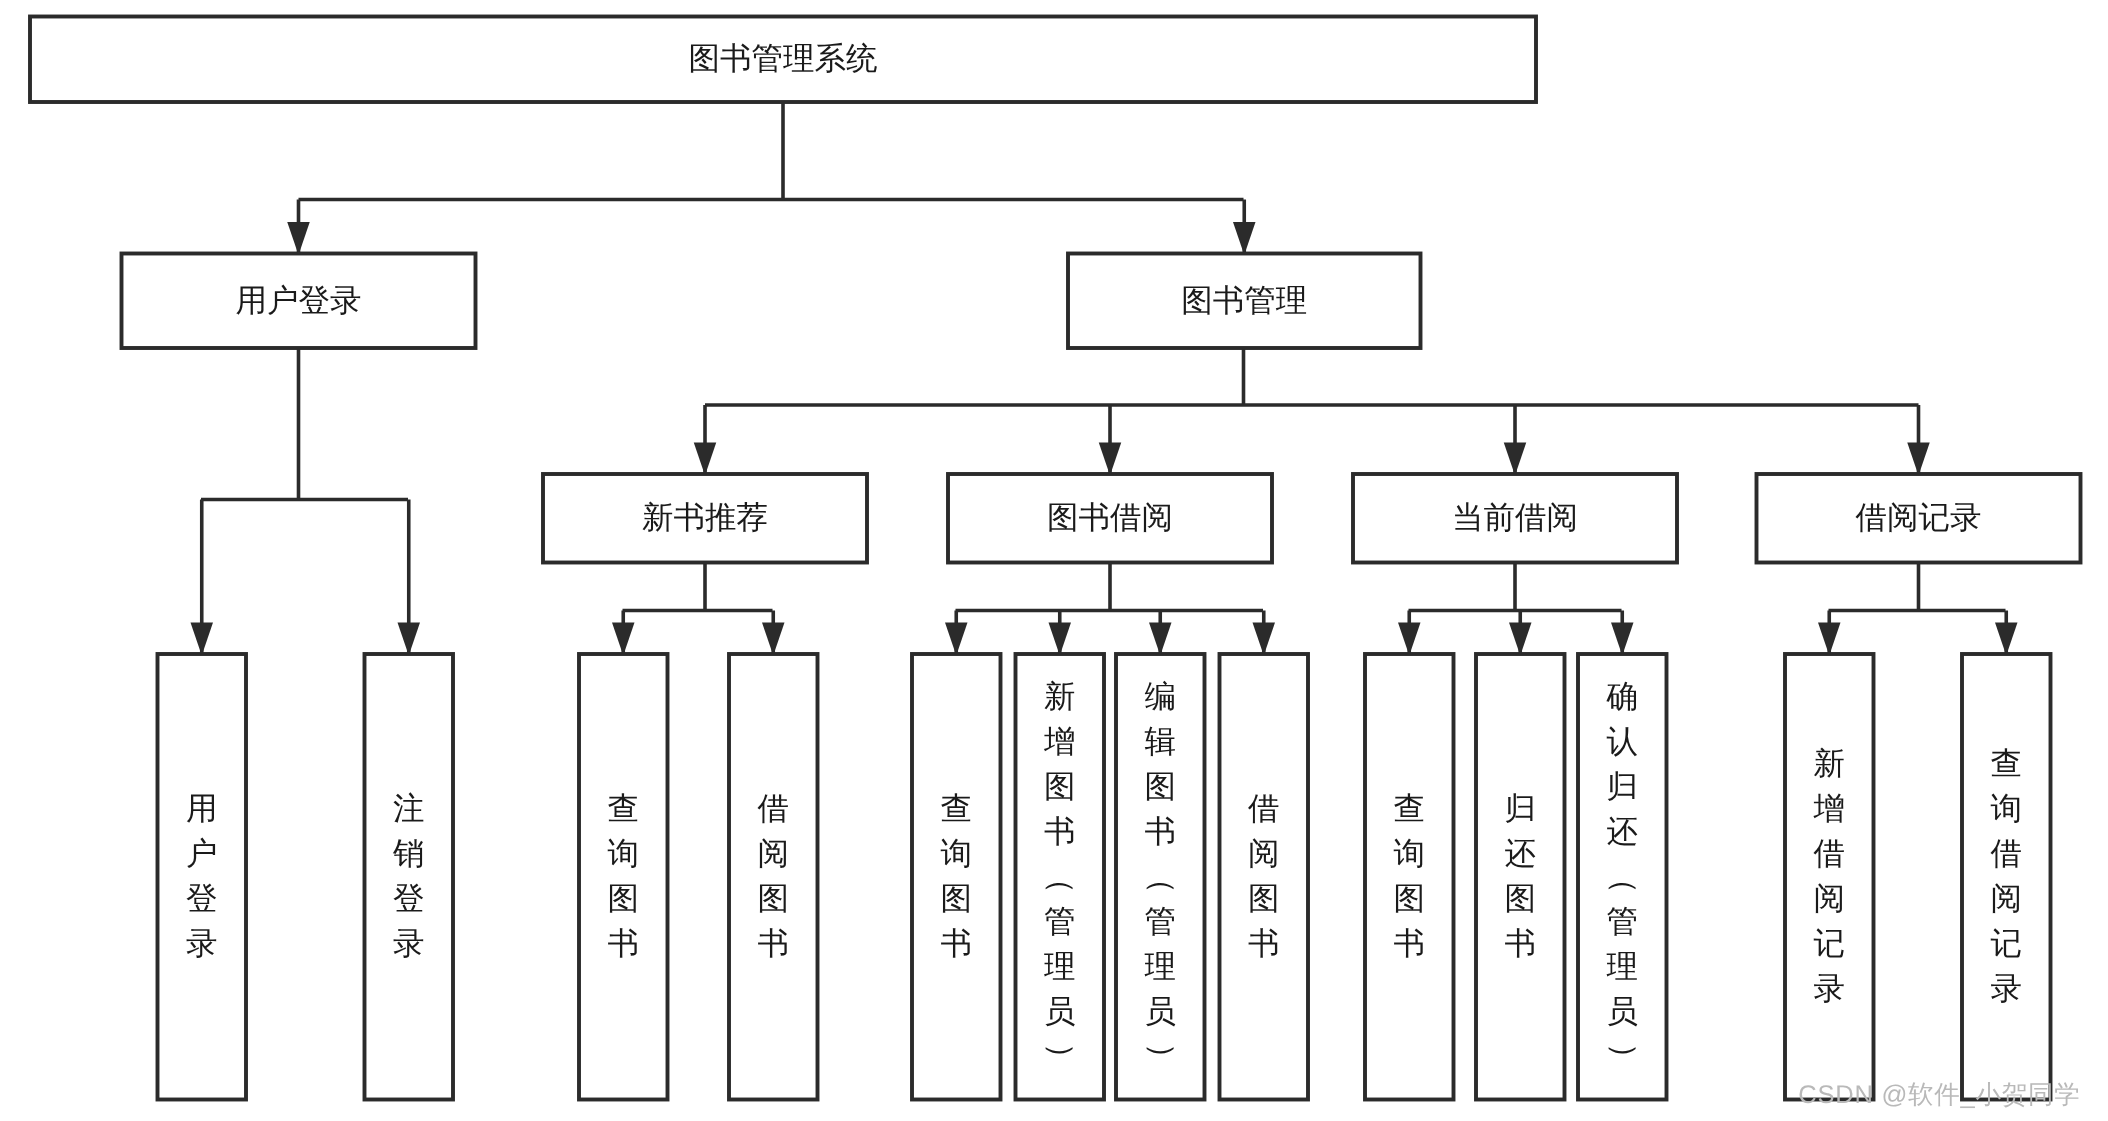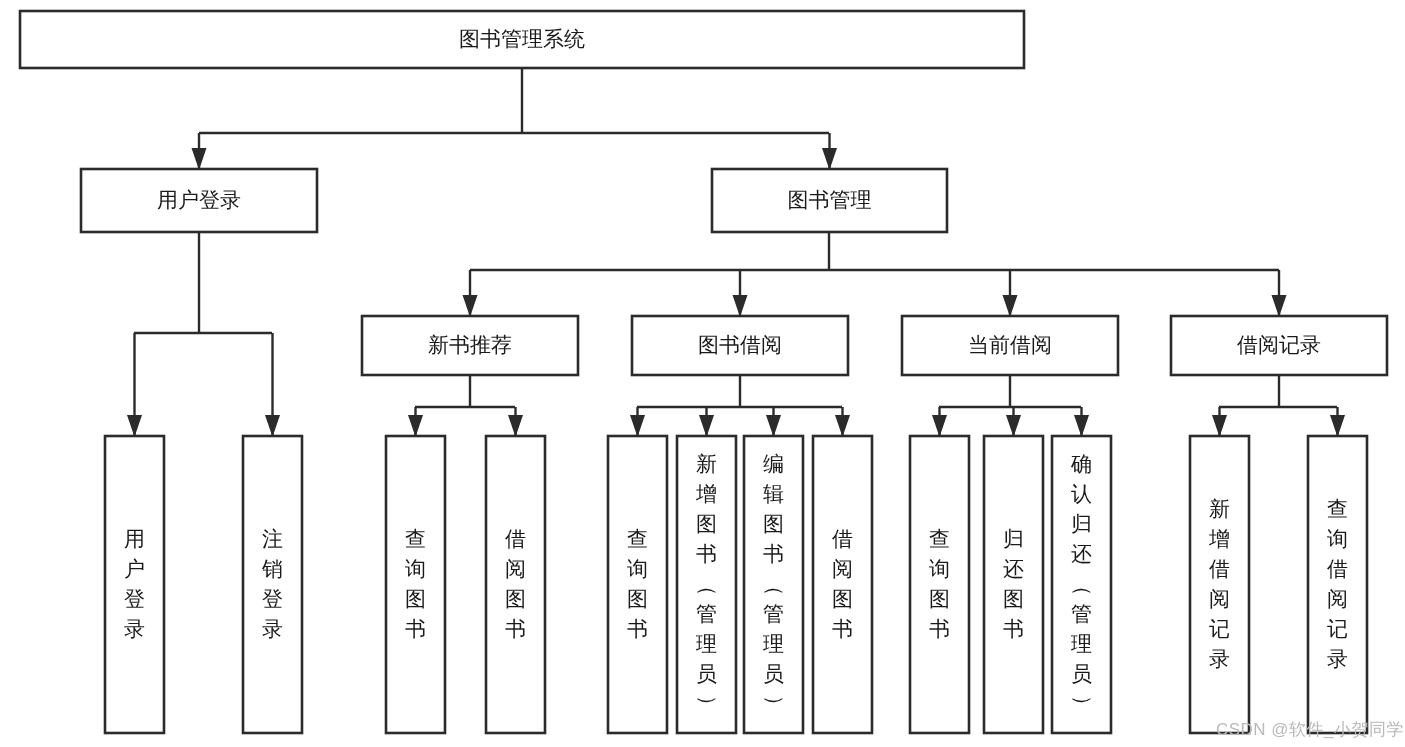--- a/index.html
+++ b/index.html
@@ -51,21 +51,21 @@
   }
   .node-label-v-char {
     font-family: "Liberation Sans", sans-serif;
     font-size: 21px;
     fill: #1a1a1a;
     text-anchor: middle;
     dominant-baseline: middle;
   }
   .watermark {
     position: absolute;
-    right: 1px;
+    right: 18px;
     bottom: 6px;
     font-family: "Liberation Sans", sans-serif;
     font-size: 17px;
     color: #b9b9b9;
     letter-spacing: 0.5px;
     white-space: nowrap;
     user-select: none;
     text-align: right;
   }
 </style>

